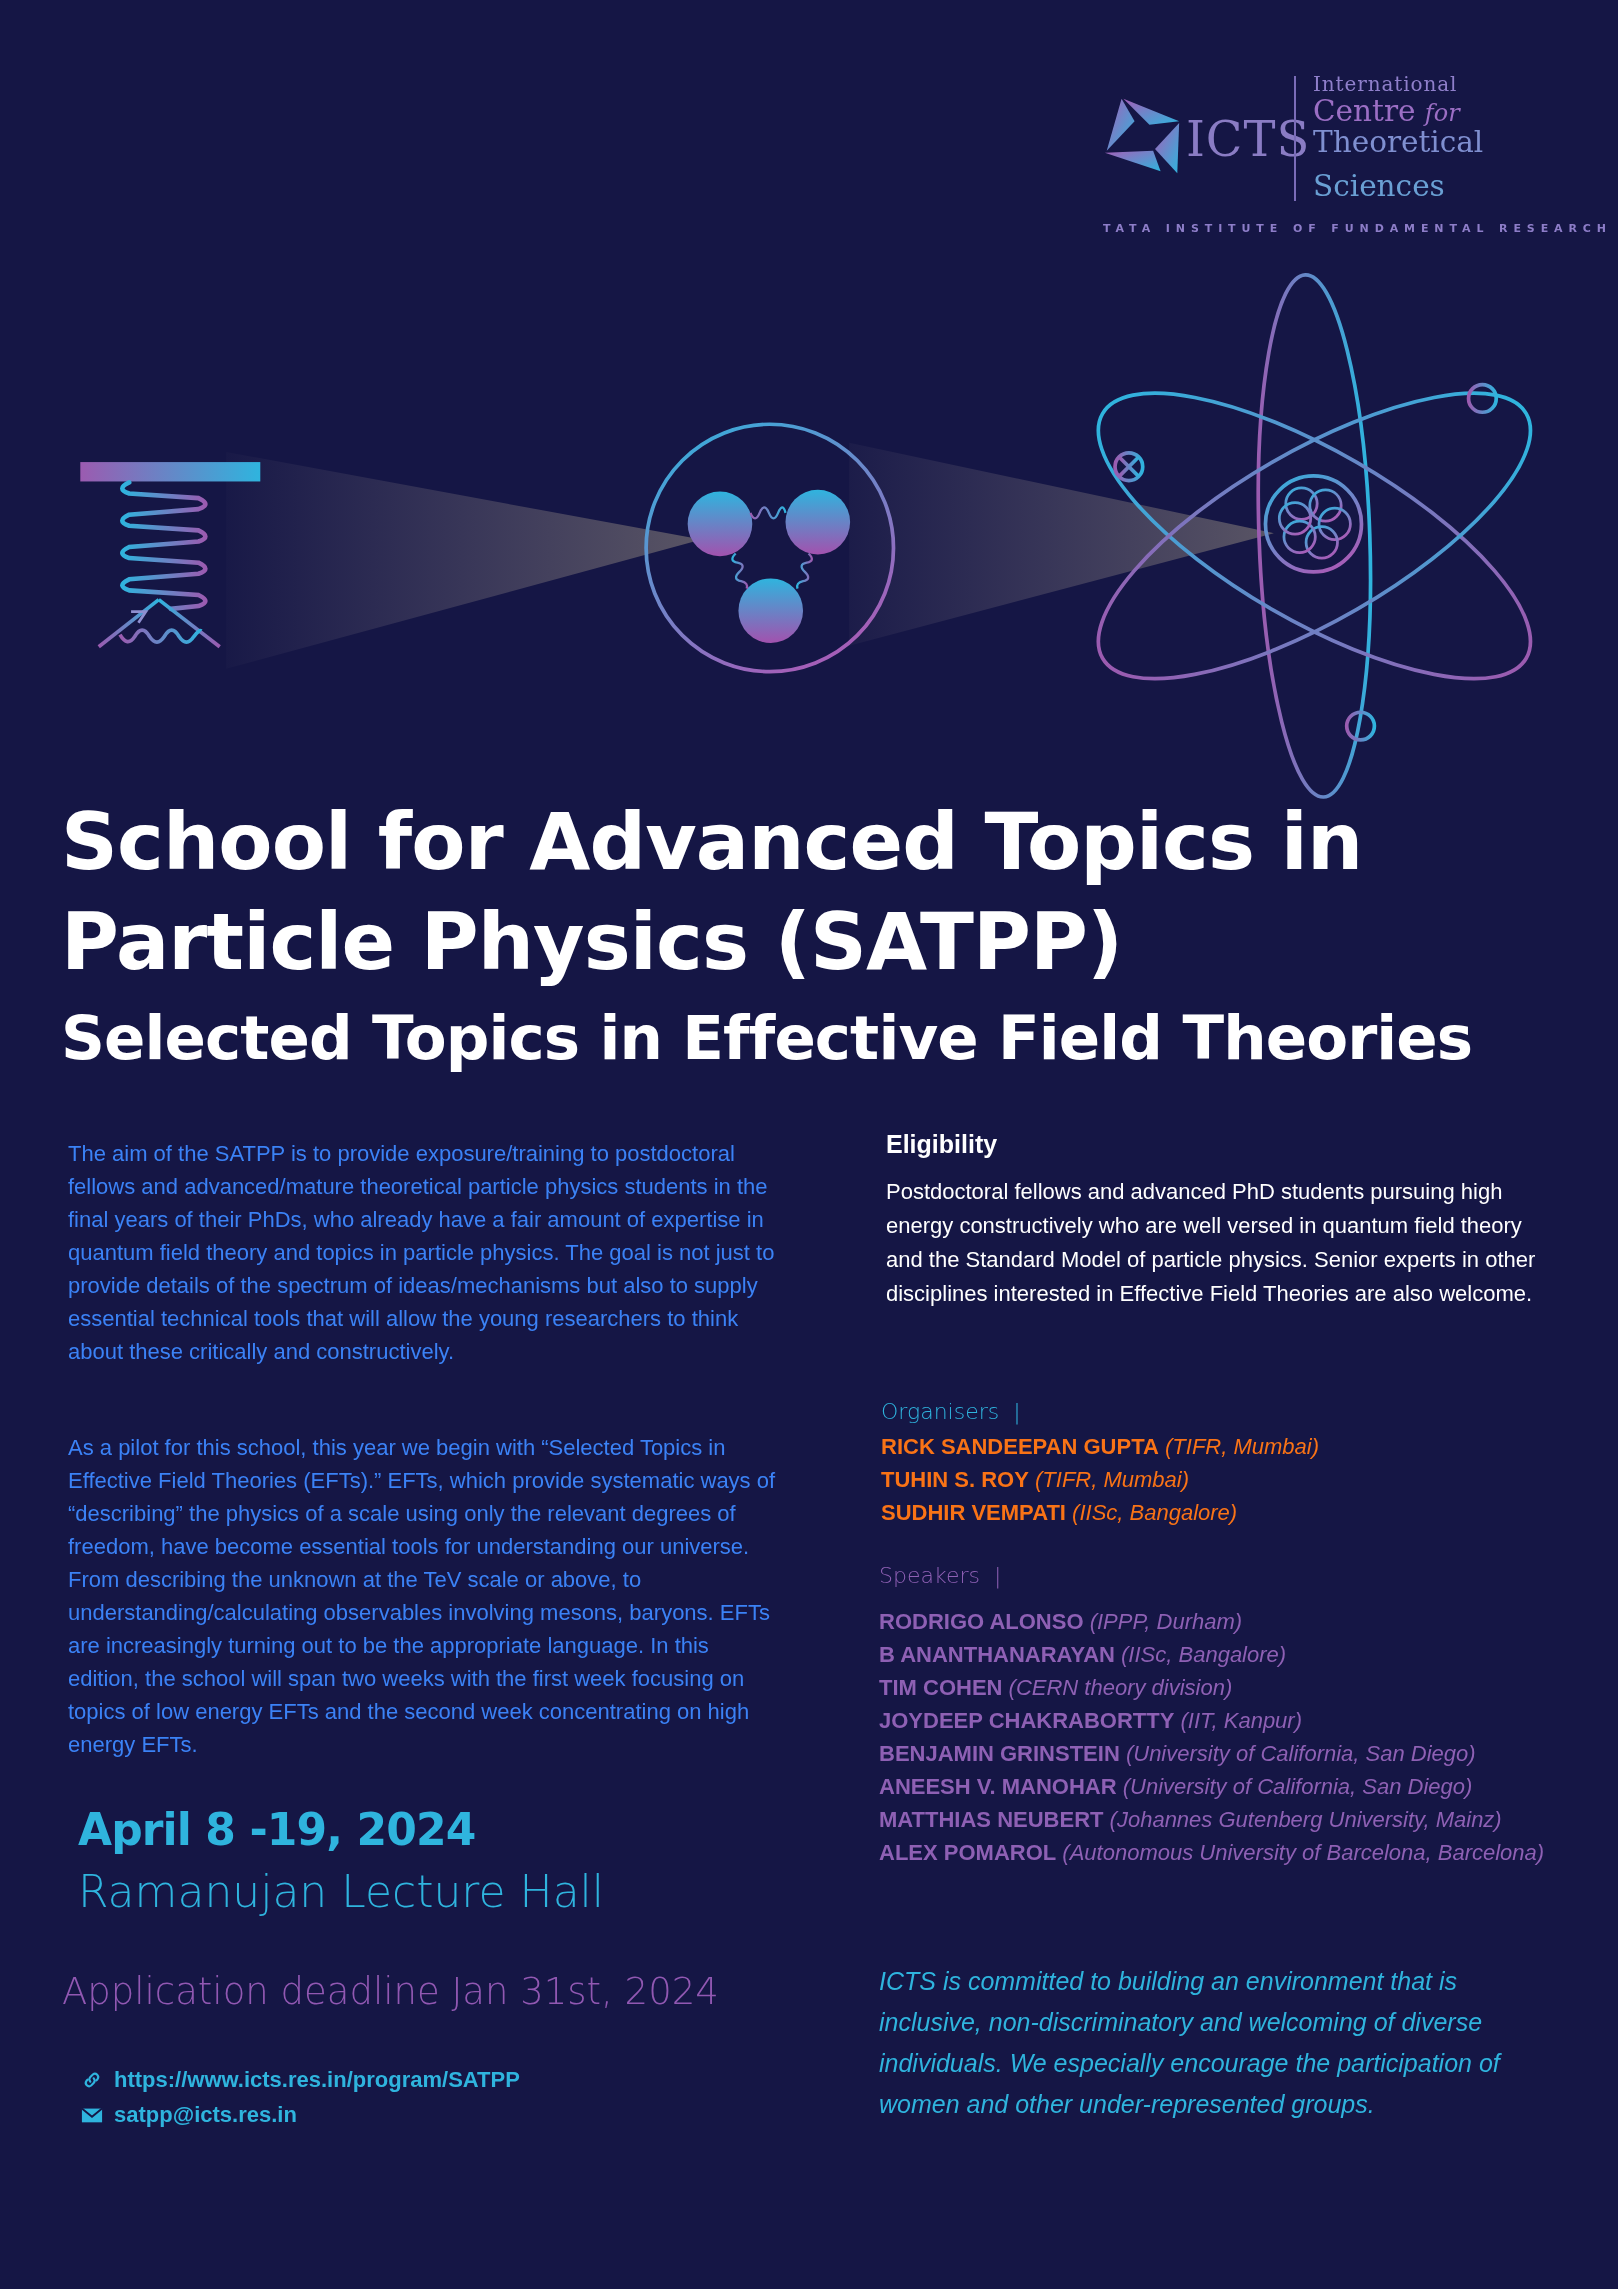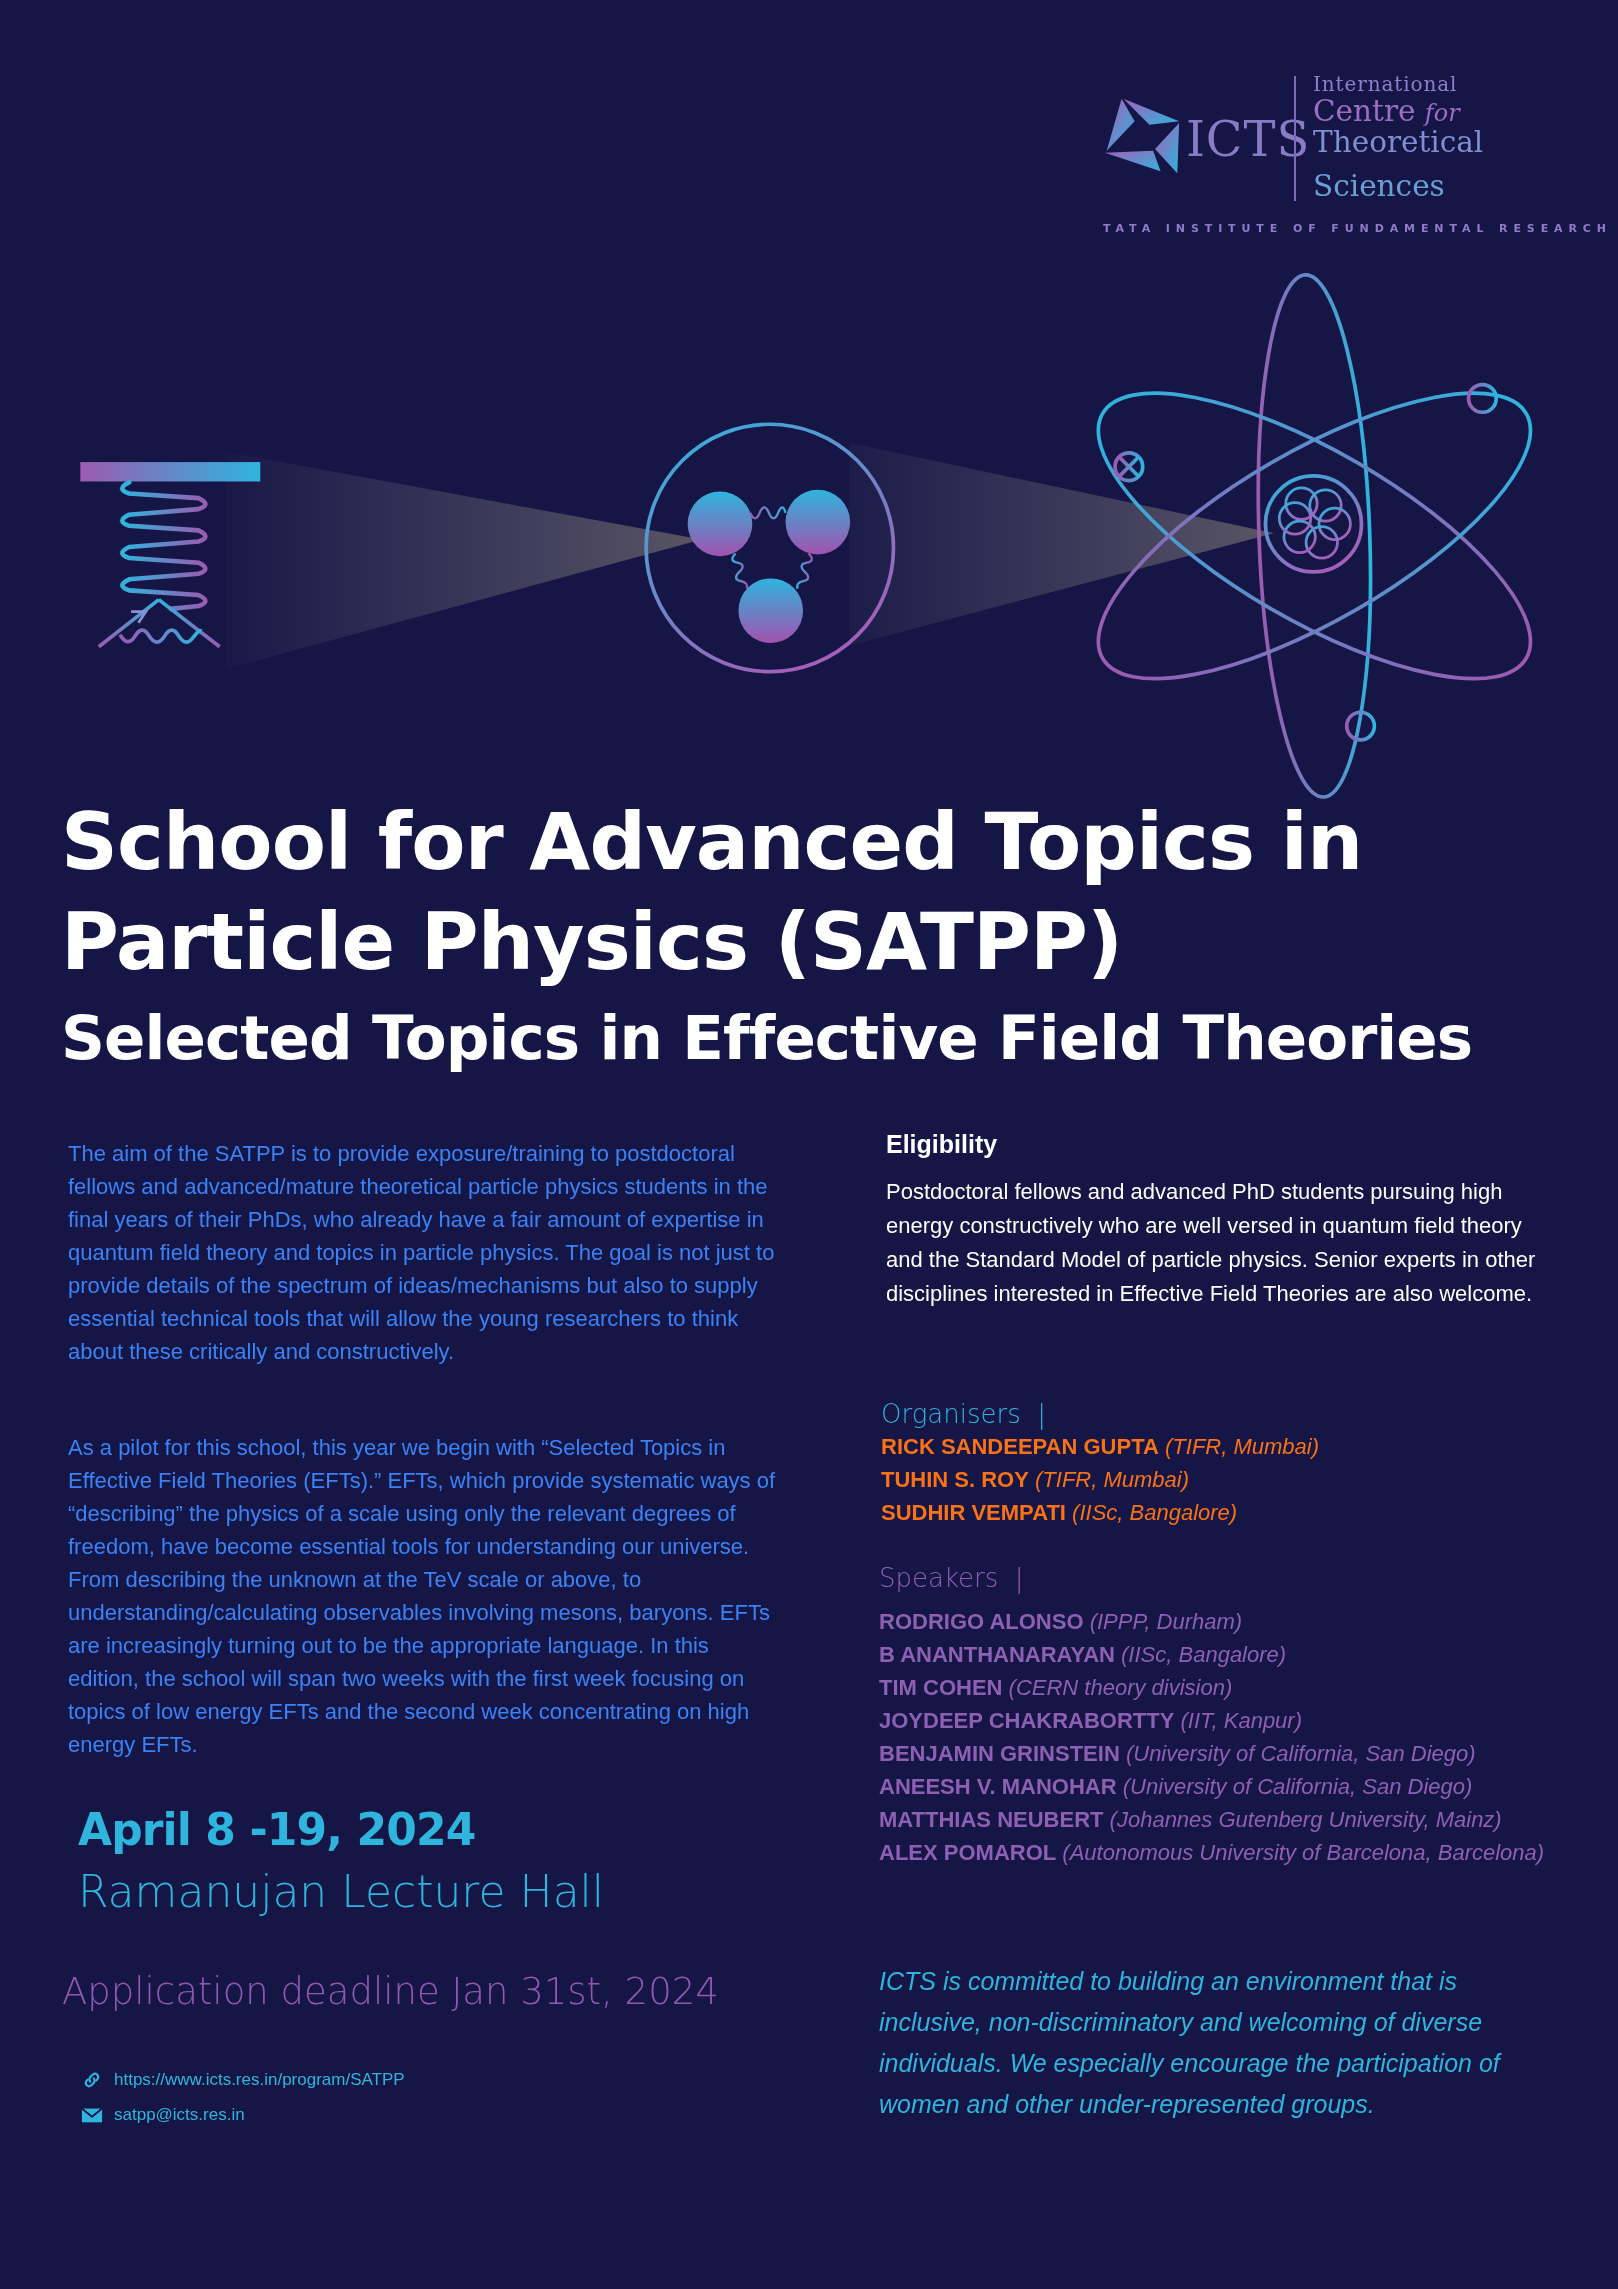--- a/index.html
+++ b/index.html
@@ -72,39 +72,39 @@
   .venue {
     left: 78px; top: 1866px;
     font-family: "DejaVu Sans", sans-serif; font-weight: 200;
     font-size: 44px; color: #2fb4de; letter-spacing: 0px;
   }
   .deadline {
     left: 62px; top: 1970px;
     font-family: "DejaVu Sans", sans-serif; font-weight: 200;
     font-size: 37px; color: #9158b2;
   }
-  .contact { left: 81px; top: 2062px; font-family: "Liberation Sans", sans-serif; font-size: 17px; color: #2fb4de; }
+  .contact { left: 81px; top: 2062px; font-family: "Liberation Sans", sans-serif; font-size: 22px; color: #2fb4de; font-weight: bold; }
   .contact-row { display: flex; align-items: center; height: 35px; }
   .contact-row svg { width: 22px; height: 20px; margin-right: 11px; }
 
   
   .elig-head {
     left: 886px; top: 1130px;
     font-family: "Liberation Sans", sans-serif; font-weight: bold;
     font-size: 25px; color: #ffffff;
   }
   .elig-body {
     left: 886px; top: 1175px; width: 665px;
     font-family: "Liberation Sans", sans-serif;
     font-size: 22px; line-height: 34px; color: #ffffff;
   }
 
   .sec-head {
     font-family: "DejaVu Sans", sans-serif; font-weight: 200;
-    font-size: 26px;
+    font-size: 22px;
   }
   .org-head { left: 881px; top: 1399px; color: #2fb4de; }
   .org-list { left: 881px; top: 1430px; font-family: "Liberation Sans", sans-serif; font-size: 22px; line-height: 33px; color: #f97316; }
   .org-list b { font-weight: bold; }
   .org-list i { font-style: italic; font-weight: 300; }
 
   .spk-head { left: 879px; top: 1563px; color: #8e60b4; }
   .spk-list { left: 879px; top: 1605px; font-family: "Liberation Sans", sans-serif; font-size: 22px; line-height: 33px; color: #8e60b4; }
   .spk-list b { font-weight: bold; }
   .spk-list i { font-style: italic; font-weight: 300; }

